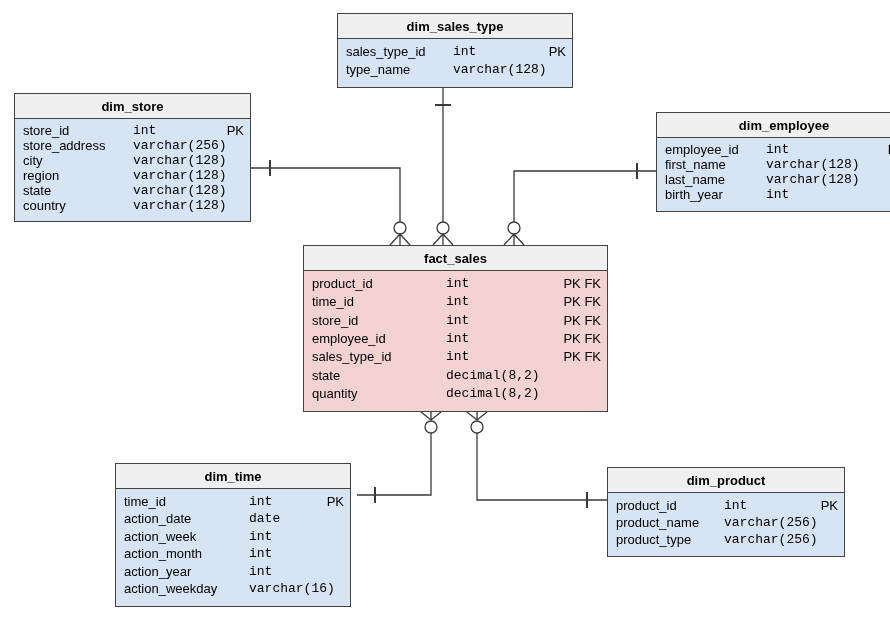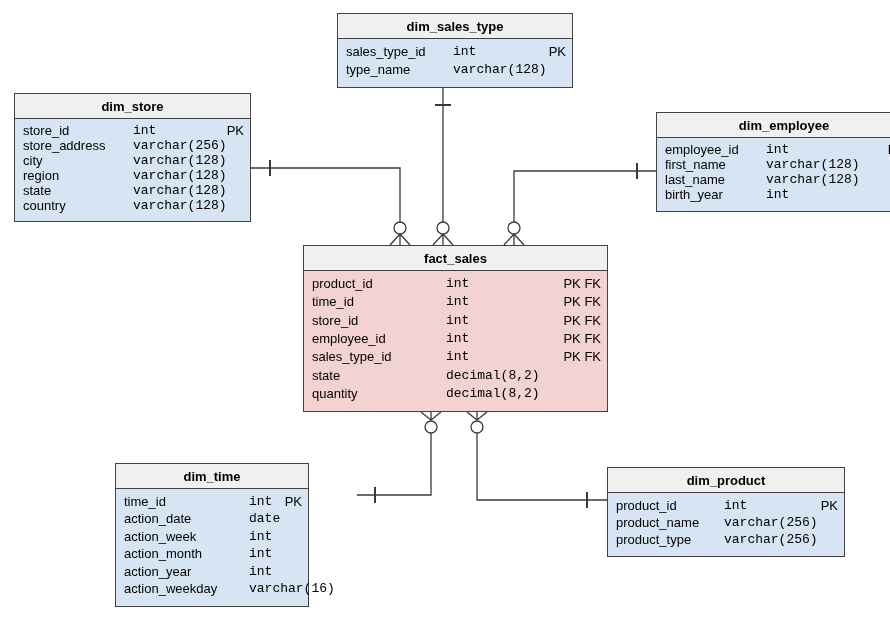--- a/index.html
+++ b/index.html
@@ -200,21 +200,21 @@
         <span class="k"></span>
       </div>
       <div class="row">
         <span class="f">quantity</span>
         <span class="t">decimal(8,2)</span>
         <span class="k"></span>
       </div>
     </div>
   </div>
 
-  <div class="table" style="left:115px;top:463px;width:194px;height:144px;--tc:133px">
+  <div class="table" style="left:115px;top:463px;width:236px;height:144px;--tc:133px">
     <div class="th">dim_time</div>
     <div class="tb">
       <div class="row">
         <span class="f">time_id</span>
         <span class="t">int</span>
         <span class="k">PK</span>
       </div>
       <div class="row">
         <span class="f">action_date</span>
         <span class="t">date</span>

